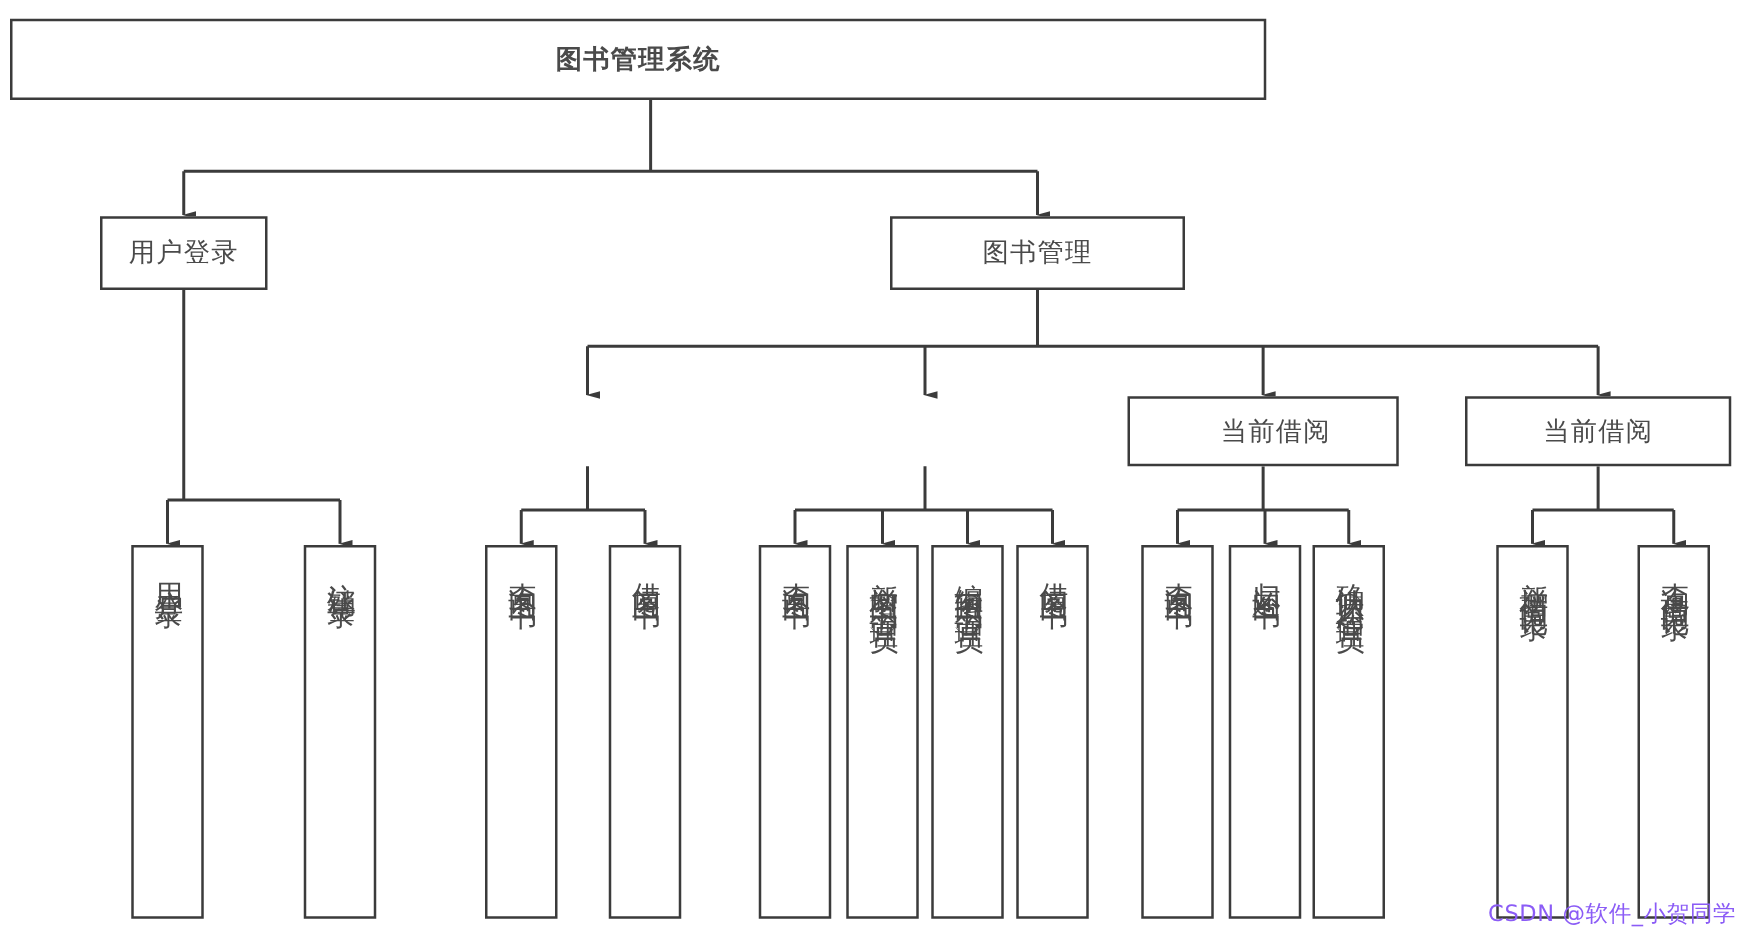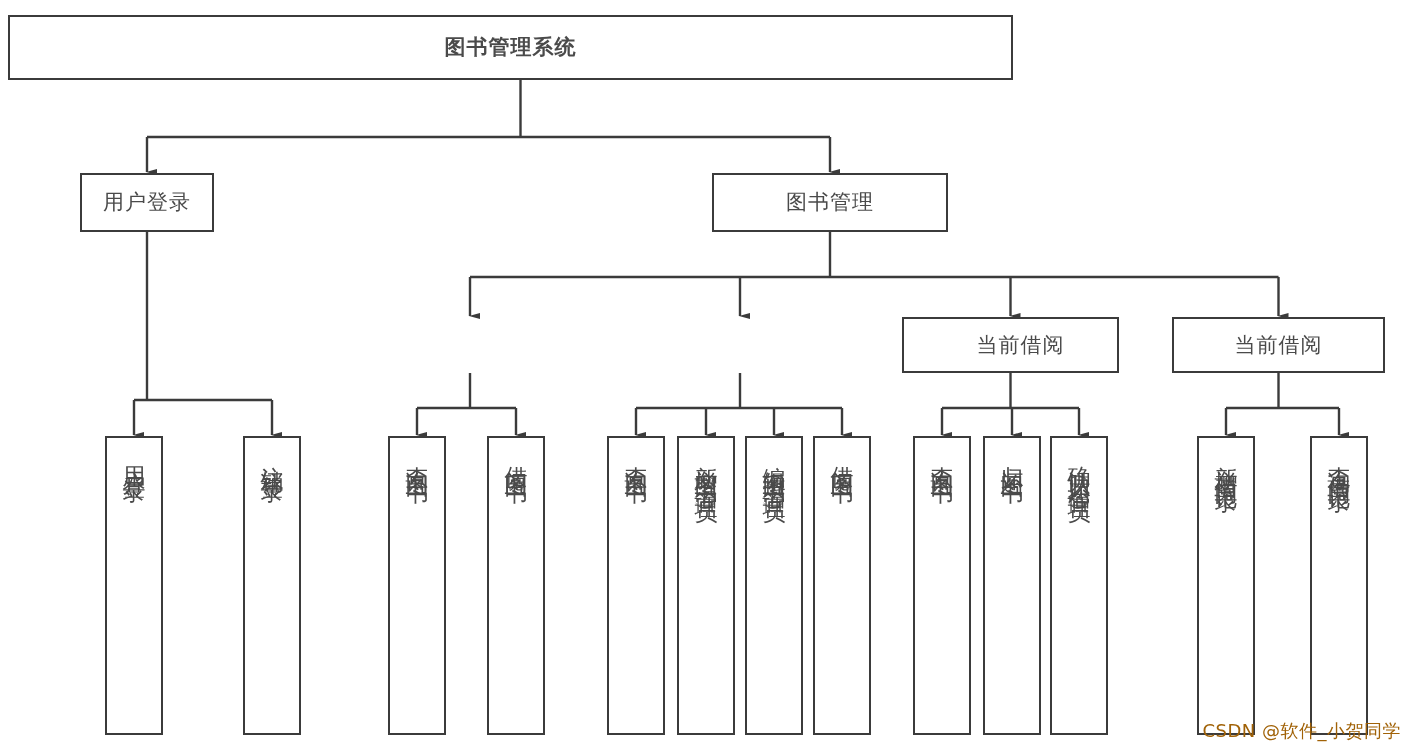--- a/index.html
+++ b/index.html
@@ -54,24 +54,24 @@
   }
   .node.vert .node-label {
     writing-mode: vertical-rl;
     text-orientation: upright;
     font-size: 23px;
     letter-spacing: 5px;
     line-height: 1;
   }
   #watermark {
     position: absolute;
-    right: 4px;
+    right: 16px;
     bottom: 4px;
     font-size: 18px;
-    color: #a16207;
+    color: #8b5cf6;
     letter-spacing: 0.5px;
     z-index: 5;
     white-space: nowrap;
     font-family: "DejaVu Sans", "Liberation Sans", sans-serif;
   }
 </style>
 </head>
 <body>
 
 <div id="diagram-root">

